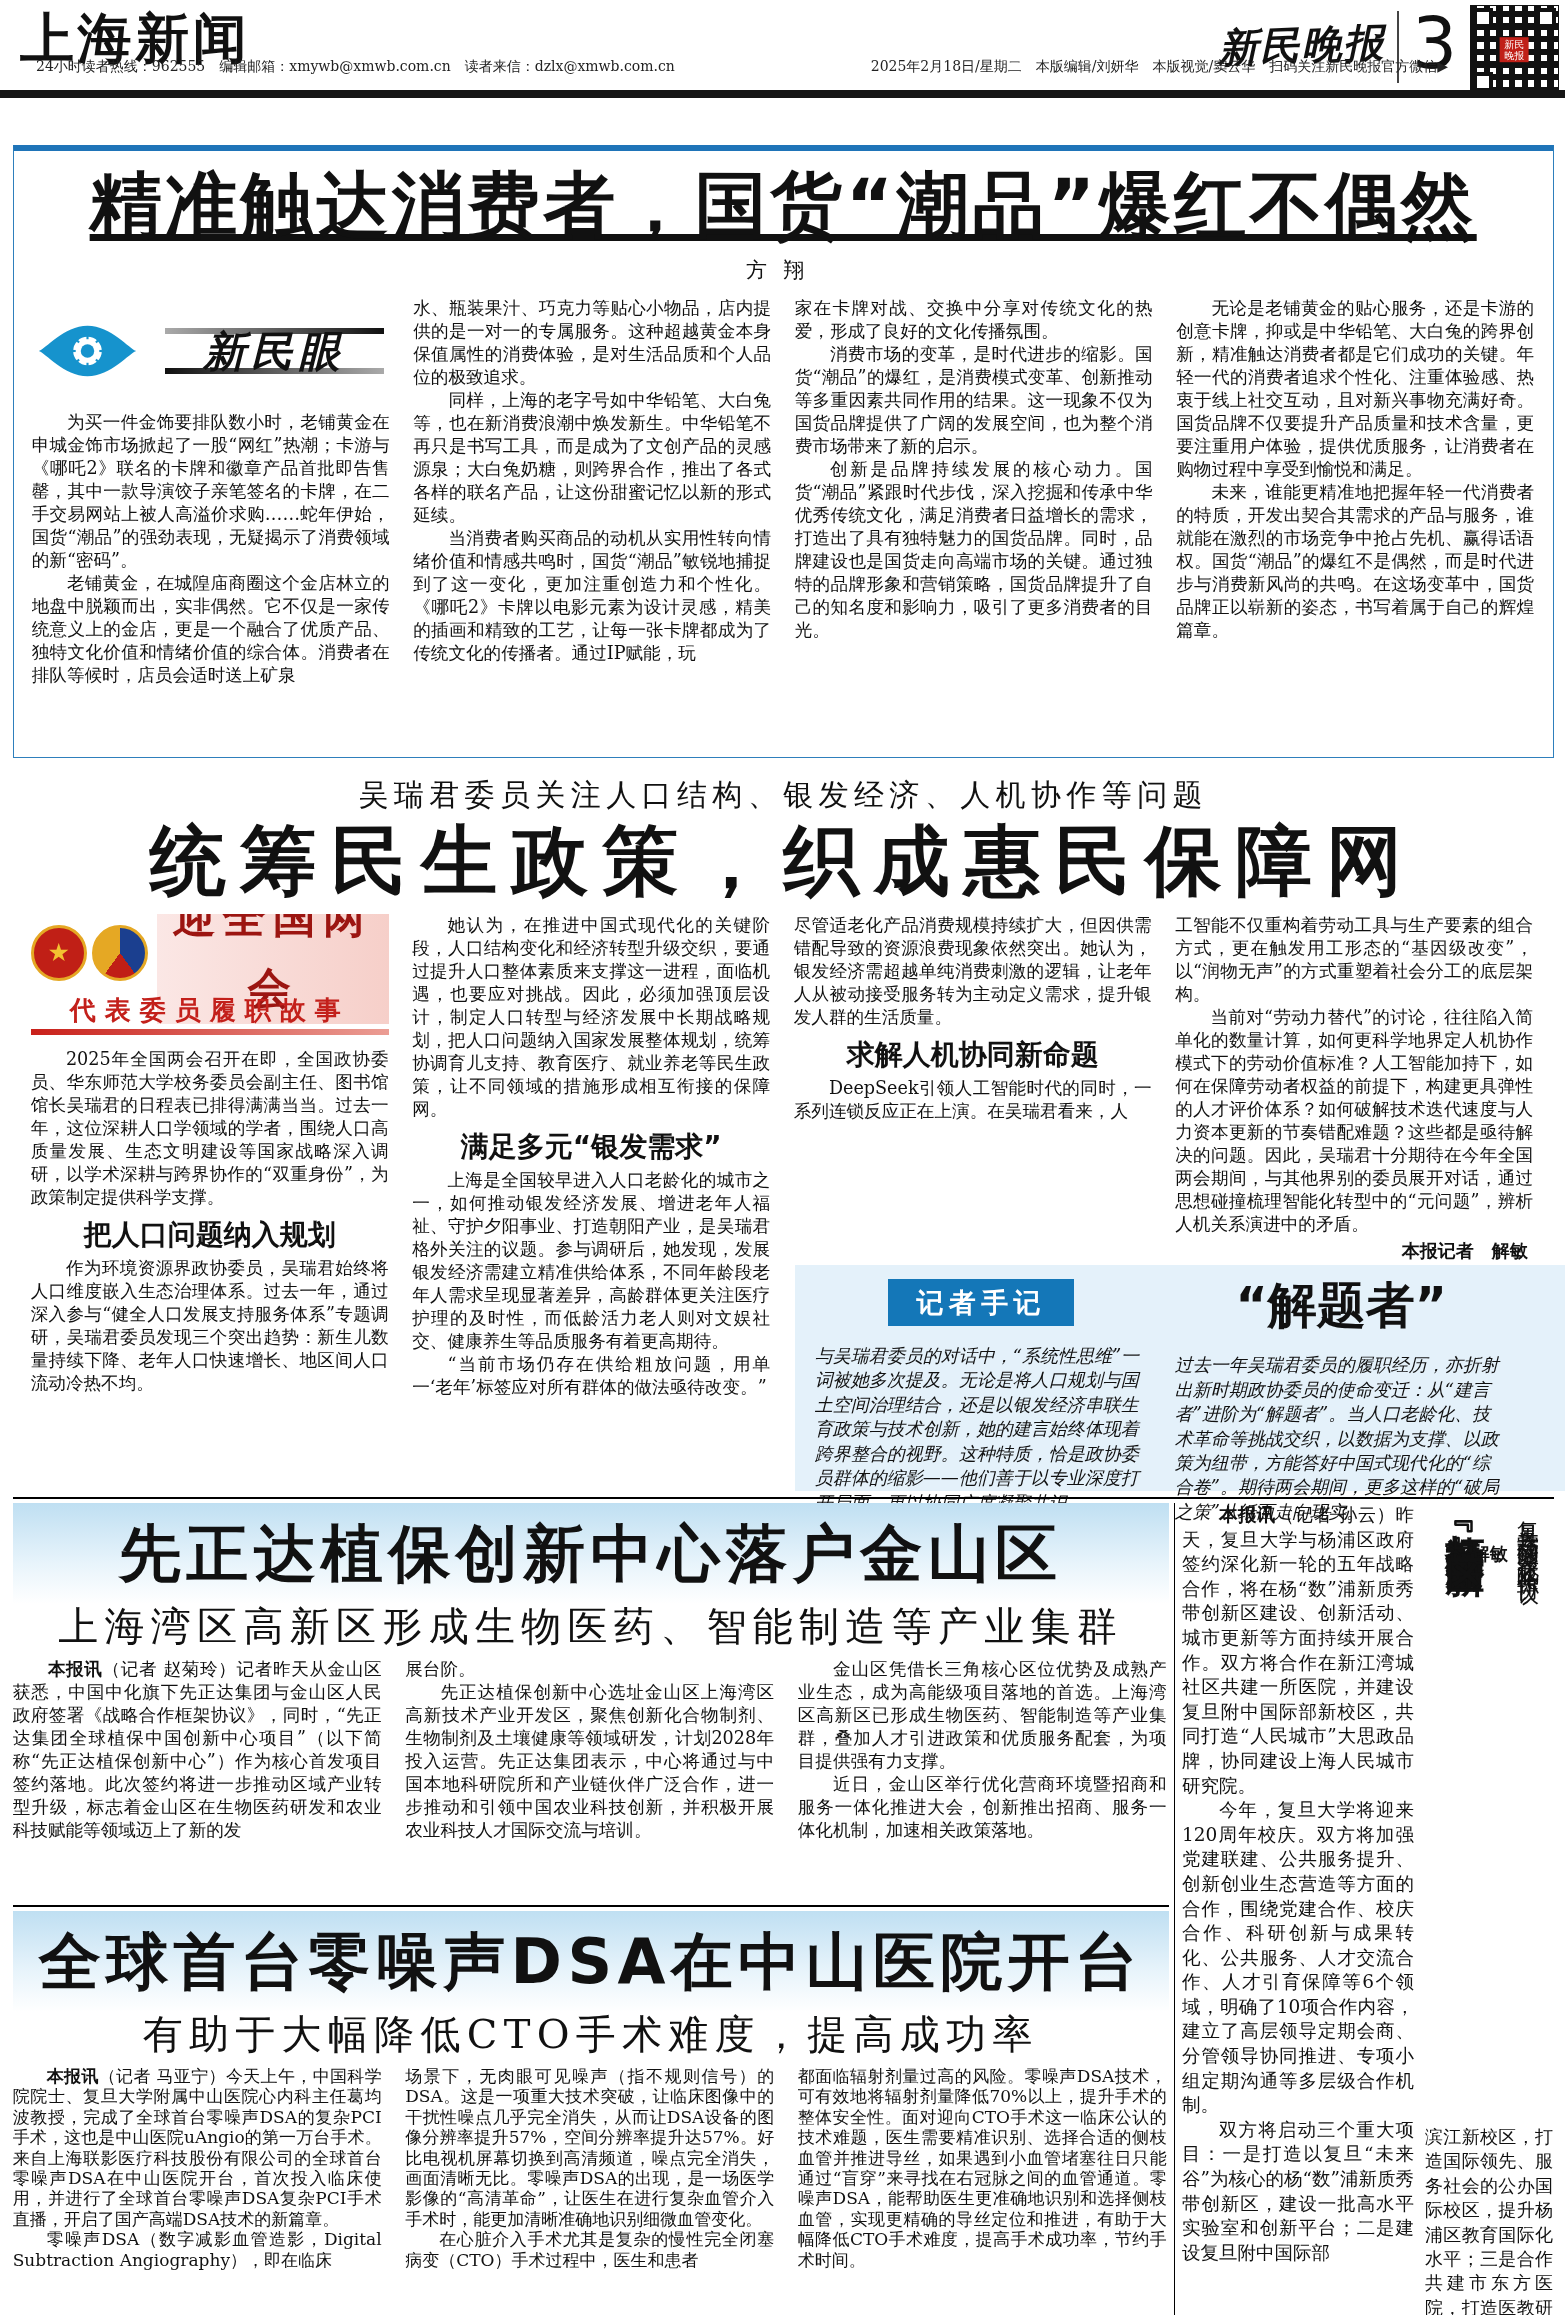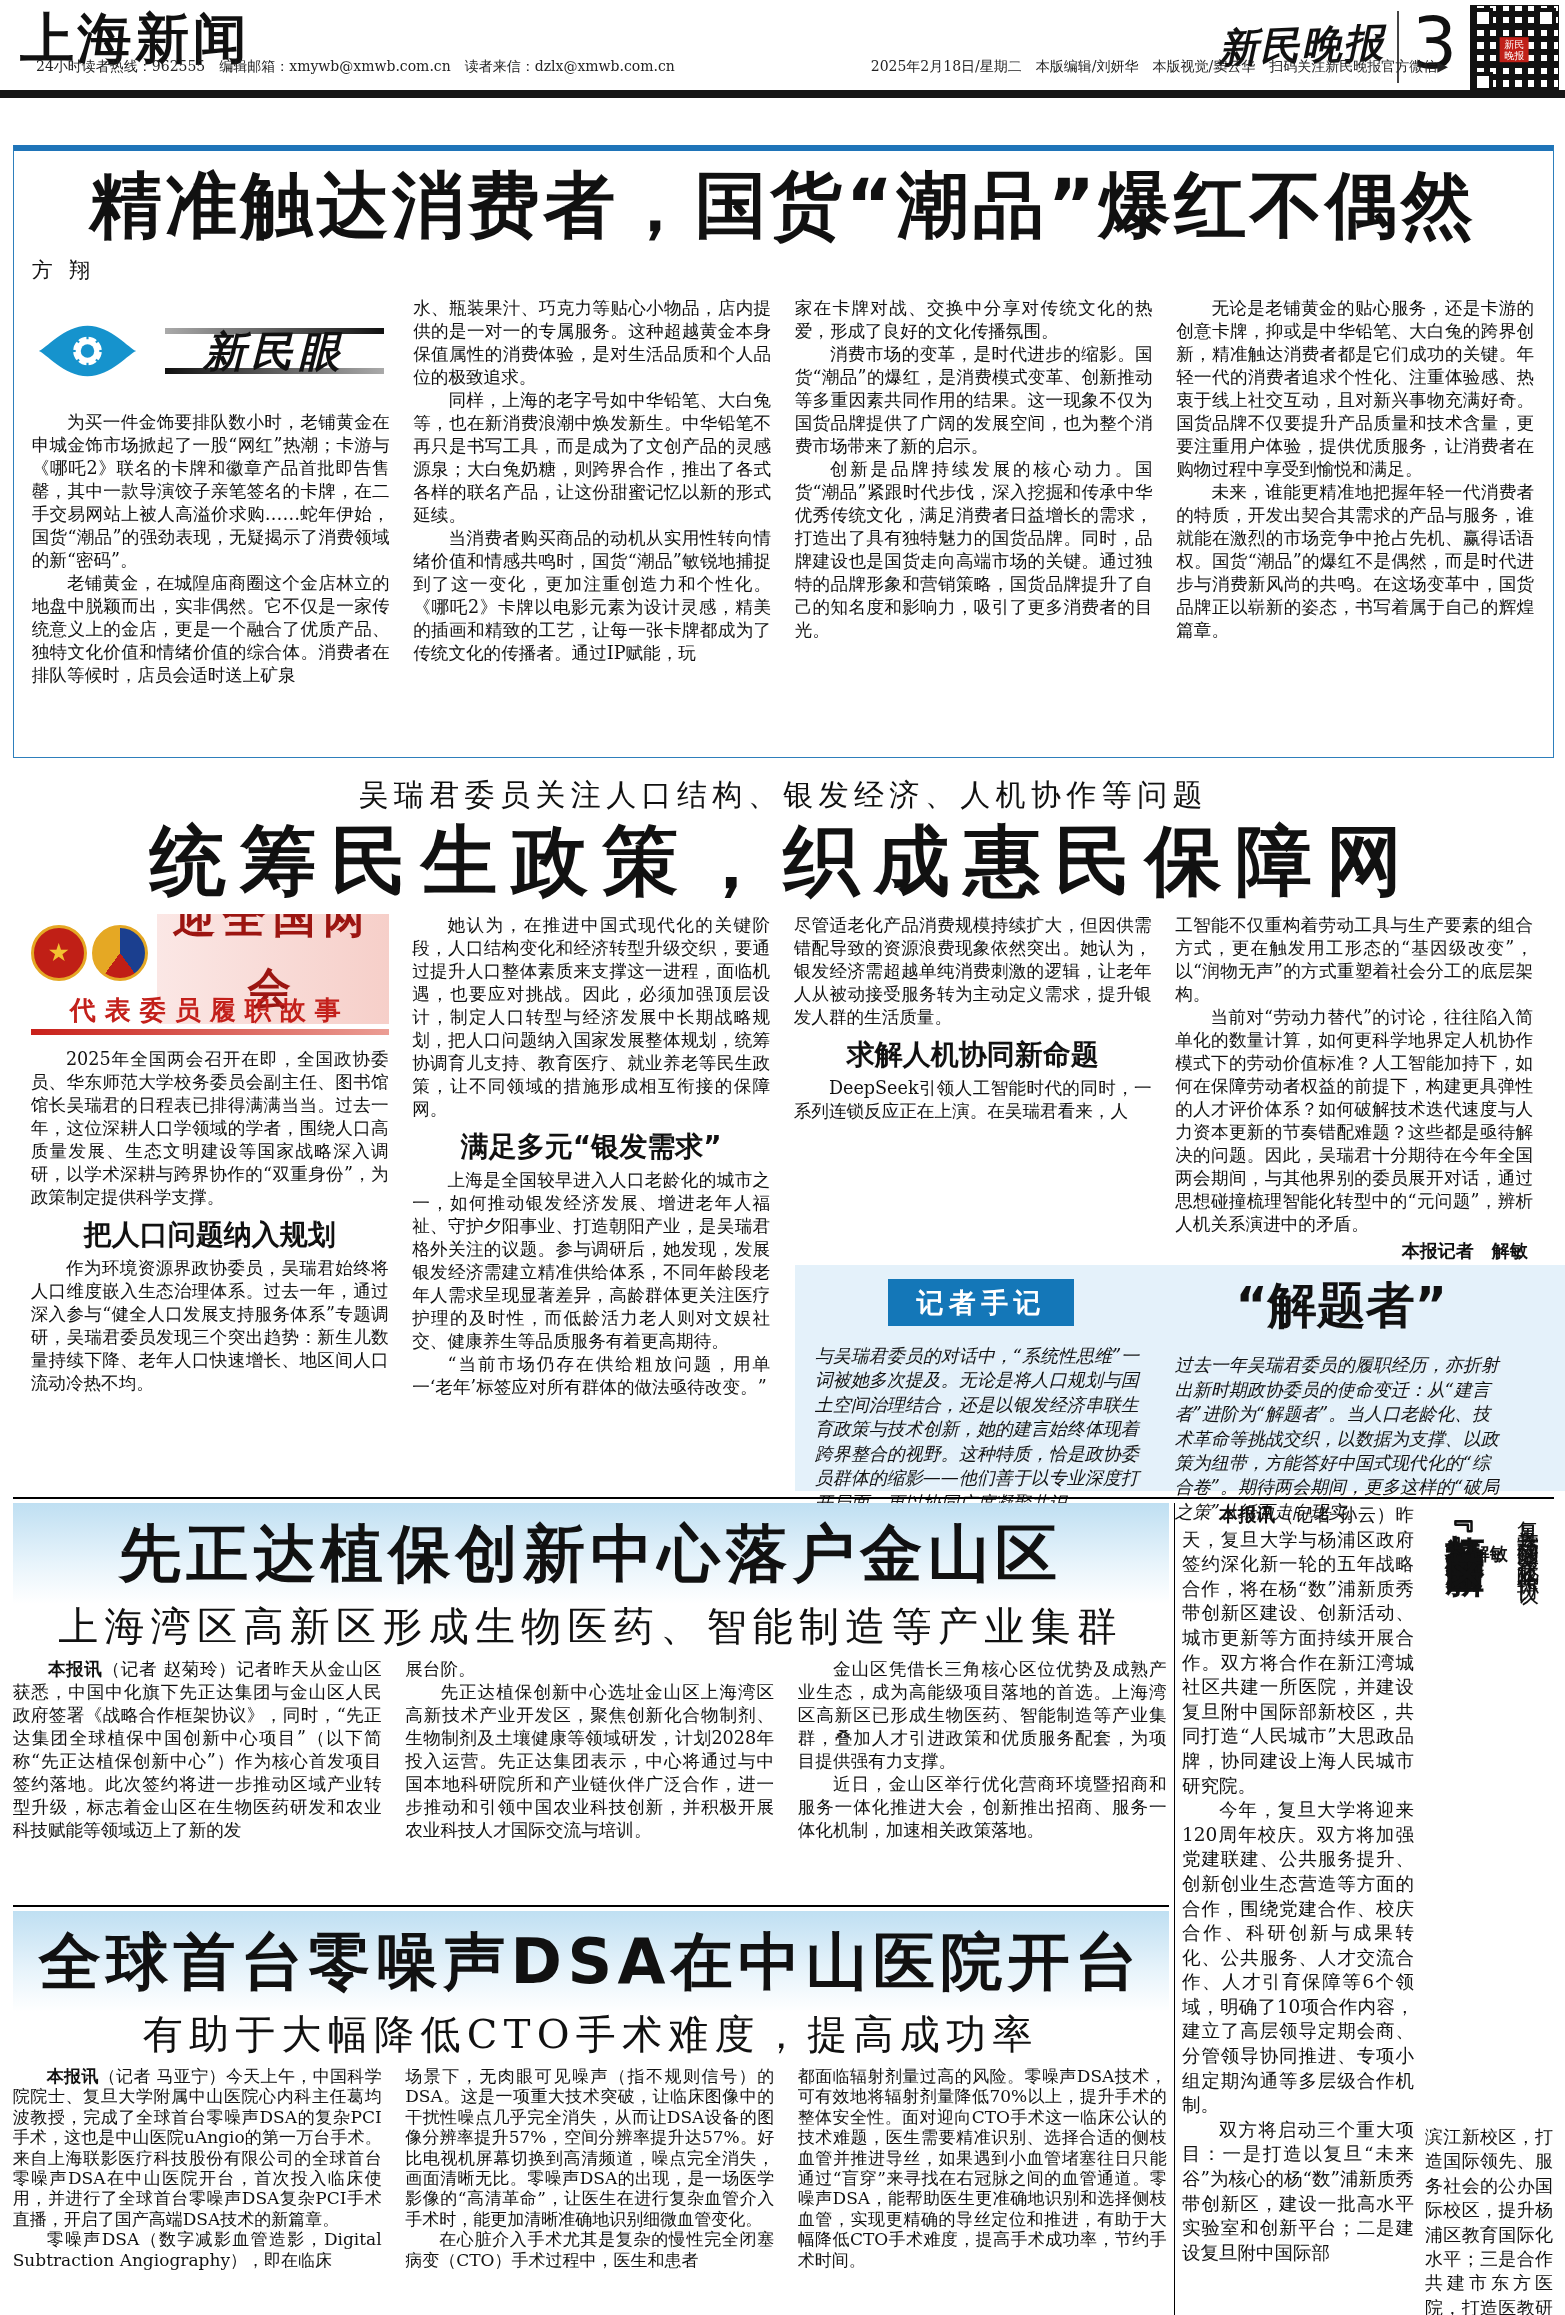--- a/index.html
+++ b/index.html
@@ -30,22 +30,22 @@
   .col p{margin:0;text-indent:2em;text-align:justify;}
   .col p.ni{text-indent:0;}
   .subhead{font-family:"DejaVu Sans","Liberation Sans",sans-serif;font-weight:900;text-align:center;
       font-size:28px;margin:14.5px 0 11px;}
   .hrule{position:absolute;height:1.8px;background:#000;}
   .vrule{position:absolute;width:0.9px;background:#000;}
   
   .a1{position:absolute;top:145px;left:12.7px;width:1541px;height:613px;box-sizing:border-box;
       border:1.8px solid #2e7fbc;border-top:6.3px solid #1f74b8;padding:11px 18px 14.5px;}
   .a1-title{font-family:"DejaVu Sans","Liberation Sans",sans-serif;font-weight:900;font-size:72px;
-      line-height:87px;text-align:center;letter-spacing:3.6px;white-space:nowrap;}
-  .a1-author{text-align:left;font-size:21px;letter-spacing:16.3px;margin:7.2px 0 12.7px;font-family:Liberation Mono, monospace;}
+      line-height:87px;text-align:center;letter-spacing:3.6px;white-space:nowrap;text-decoration:underline;}
+  .a1-author{text-align:center;font-size:21px;letter-spacing:16.3px;margin:7.2px 0 12.7px;font-family:Liberation Mono, monospace;}
   .a1 .cols{gap:23.5px;height:427px;}
   .a1 .col{width:358px;font-size:17.6px;line-height:23px;}
   .eyebadge{display:flex;align-items:center;gap:27px;height:98px;margin:5.4px 0 11px;padding:0 5.4px;}
   .eyebrand{flex:1;}
   .eyebrand .bar1{height:6.3px;background:linear-gradient(90deg,#aaa,#111);}
   .eyebrand .bar2{height:6.3px;background:linear-gradient(90deg,#111,#aaa);}
   .eyebrand .nme{font-size:42px;font-weight:bold;font-style:italic;text-align:center;padding:5.4px 0;letter-spacing:5.4px;}
   
   .a2{position:absolute;top:771px;left:12.7px;width:1541px;height:724px;}
   .a2-kicker{text-align:center;font-size:30px;letter-spacing:5.4px;margin-top:3.6px;}

